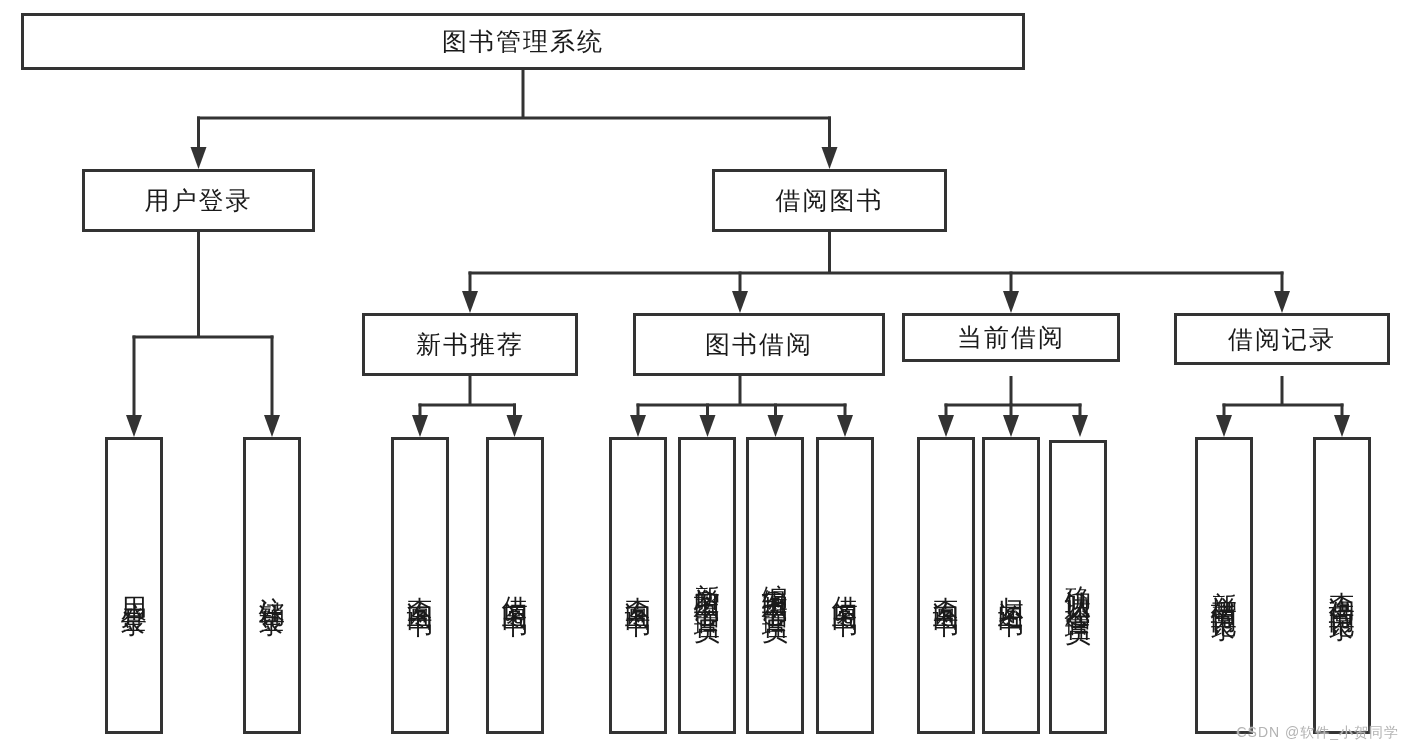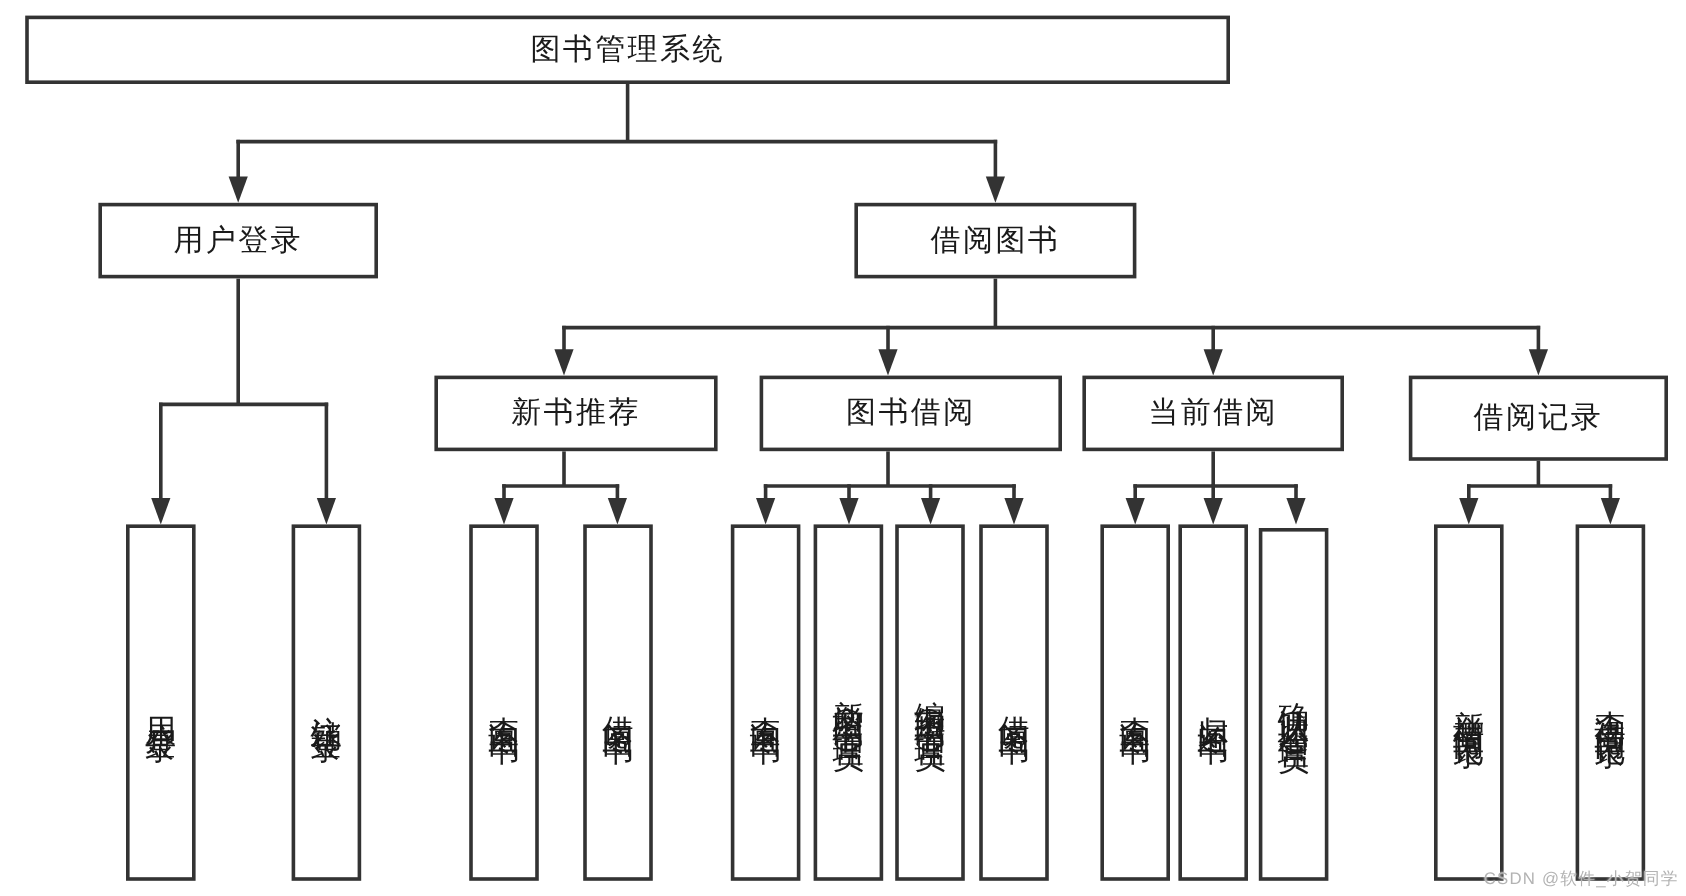--- a/index.html
+++ b/index.html
@@ -138,30 +138,30 @@
     <span>图书管理系统</span>
   </div>
 
   <div class="node h" style="left:82px;top:169px;width:233px;height:63px">
     <span>用户登录</span>
   </div>
   <div class="node h" style="left:712px;top:169px;width:235px;height:63px">
     <span>借阅图书</span>
   </div>
 
-  <div class="node h" style="left:362px;top:313px;width:236px;height:63px">
+  <div class="node h" style="left:362px;top:313px;width:216px;height:63px">
     <span>新书推荐</span>
   </div>
   <div class="node h" style="left:633px;top:313px;width:252px;height:63px">
     <span>图书借阅</span>
   </div>
-  <div class="node h" style="left:902px;top:313px;width:218px;height:63px">
+  <div class="node h" style="left:902px;top:313px;width:218px;height:49px">
     <span>当前借阅</span>
   </div>
-  <div class="node h" style="left:1174px;top:313px;width:216px;height:71px">
+  <div class="node h" style="left:1174px;top:313px;width:216px;height:52px">
     <span>借阅记录</span>
   </div>
 
   <div class="node v" style="left:105px;top:437px;width:58px;height:297px">
     <span>用户登录</span>
   </div>
   <div class="node v" style="left:243px;top:437px;width:58px;height:297px">
     <span>注销登录</span>
   </div>
 

